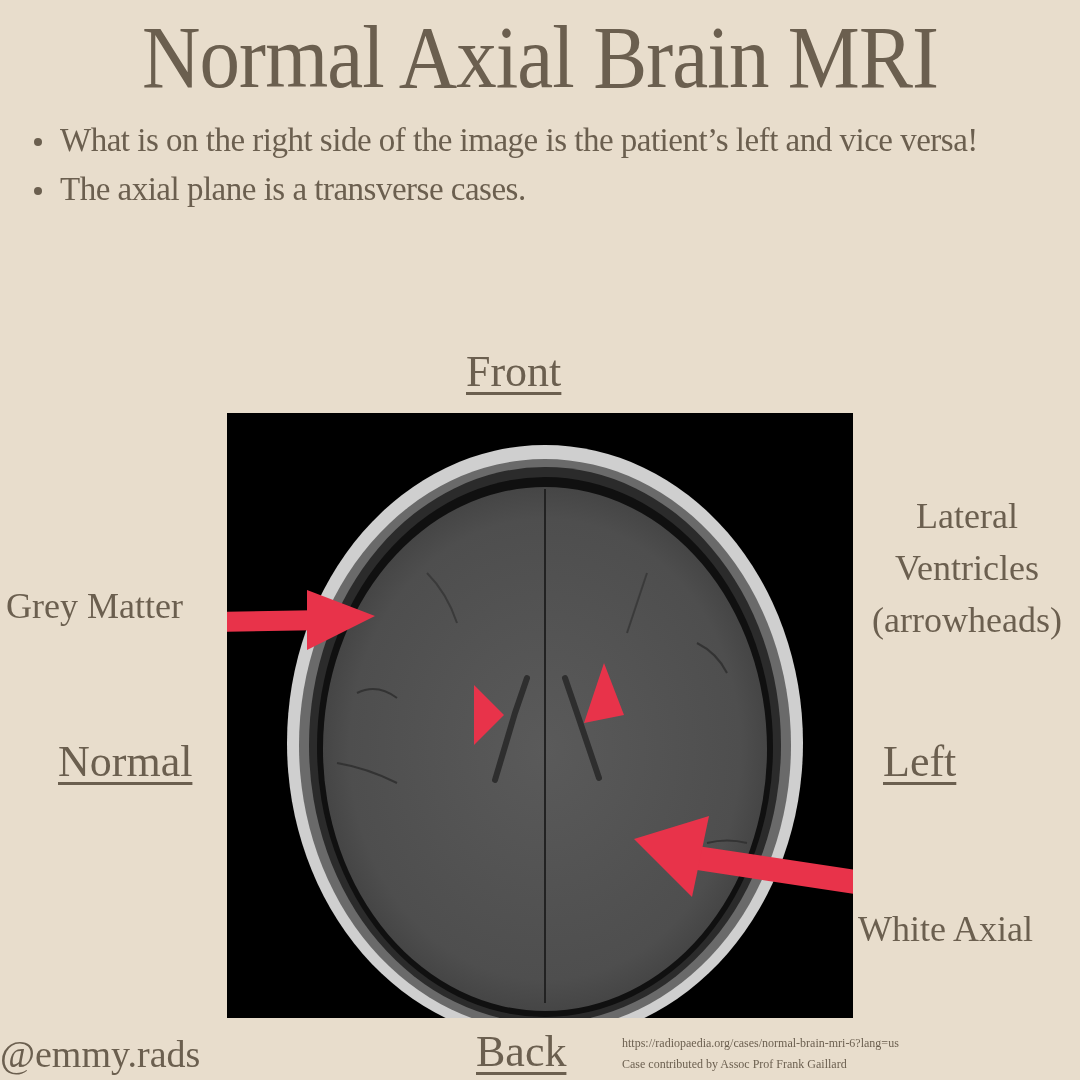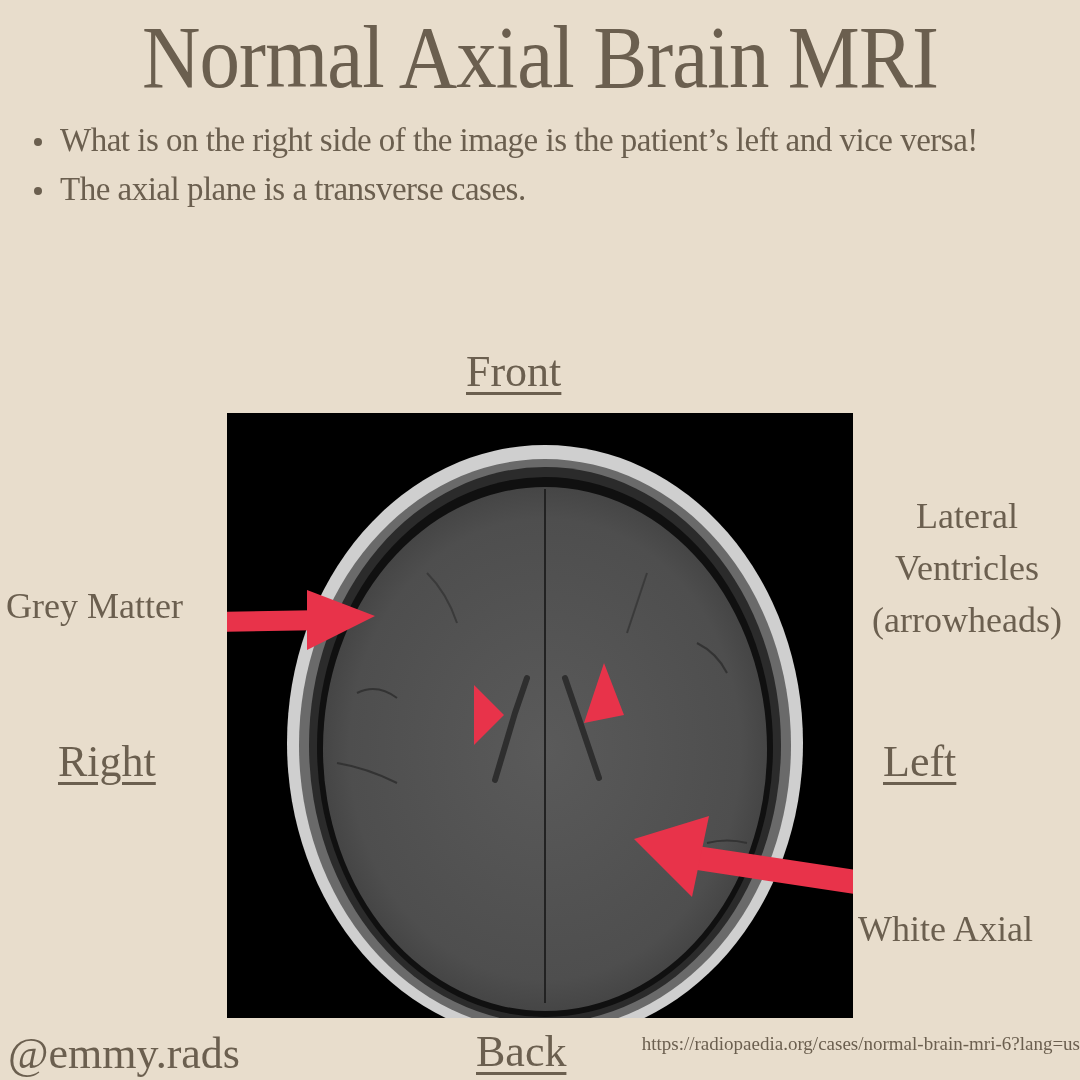--- a/index.html
+++ b/index.html
@@ -33,24 +33,24 @@
     text-decoration:underline; text-decoration-thickness:3px; text-underline-offset:6px;
   }
   .front { left:466px; top:342px; }
   .back  { left:476px; top:1022px; }
   .right { left:58px;  top:732px; }
   .left  { left:883px; top:732px; }
   .label { position:absolute; font-size:36px; line-height:52px; text-align:center; }
   .grey { left:6px; top:560px;margin-top:20px; }
   .ventricles { left:852px; top:490px; width:230px; }
   .white { left:858px; top:903px; }
-  .handle { position:absolute; left:8px; top:1030px; font-size:44px; line-height:48px; }
+  .handle { position:absolute; left:0; top:1030px; font-size:38px; line-height:48px; }
   .credit {
-    position:absolute; left:622px; top:1033px; width:458px; text-align:right;
-    font-size:19px; line-height:21px;
+    position:absolute; left:622px; top:1033px; width:458px; text-align:left;
+    font-size:12px; line-height:21px;
   }
   .mri {
     position:absolute; left:227px; top:413px; width:626px; height:605px;
     background:#000;
   }
   .mri svg { display:block; }
 </style>
 </head>
 <body>
 
@@ -100,32 +100,33 @@
       <polygon points="80,177 80,237 148,203" fill="#e8334a"></polygon>
     </g>
 
     <g>
       <line x1="655" y1="473" x2="470" y2="445" stroke="#e8334a" stroke-width="24" stroke-linecap="round"></line>
       <polygon points="482,403 407,426 465,484" fill="#e8334a"></polygon>
     </g>
   </svg>
 </div>
 
-<div class="dir right">Right</div>
+<div class="dir right">Normal</div>
 <div class="dir left">Left</div>
 
 <div class="label grey">Grey Matter</div>
 
 <div class="label ventricles">
   <div>Lateral</div>
   <div>Ventricles</div>
   <div>(arrowheads)</div>
 </div>
 
 <div class="label white">White Axial</div>
 
 <div class="dir back">Back</div>
 
 <div class="handle">@emmy.rads</div>
 
 <div class="credit">
   <div>https://radiopaedia.org/cases/normal-brain-mri-6?lang=us</div>
+  <div>Case contributed by Assoc Prof Frank Gaillard</div>
 </div>
 
 </body></html>

